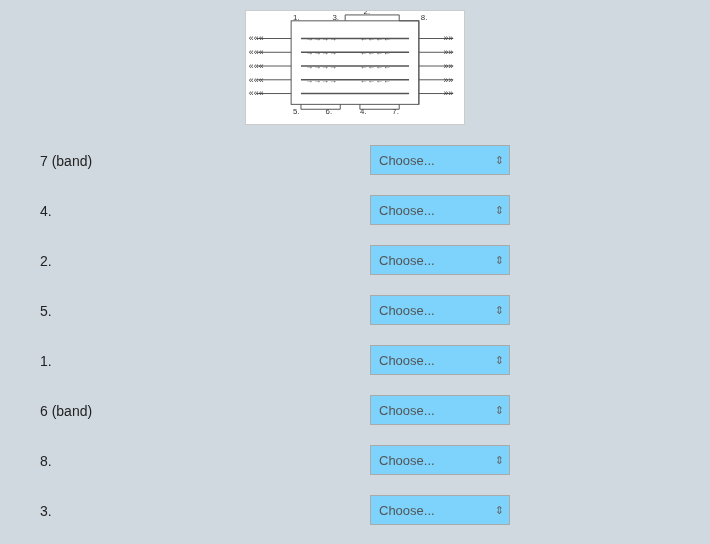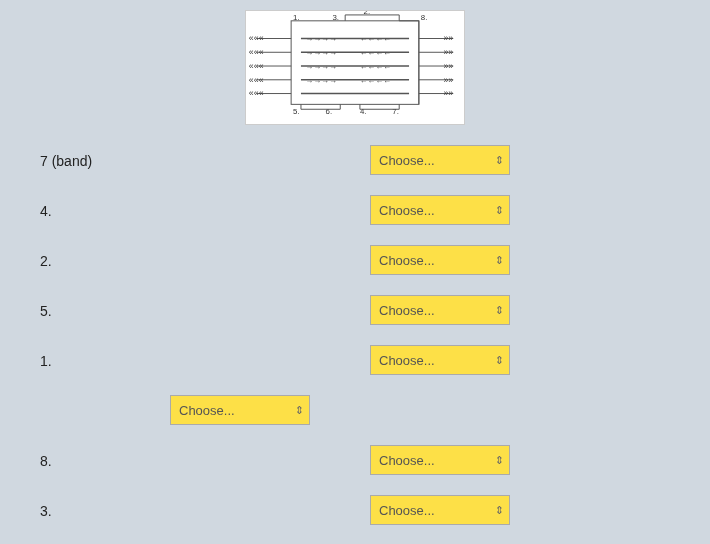--- a/index.html
+++ b/index.html
@@ -62,21 +62,21 @@
     .select-container {
       position: relative;
       display: inline-block;
       width: 140px;
     }
 
     .select-container select {
       width: 100%;
       height: 30px;
       border: 1px solid #aaa;
-      background: #fde047;
+      background: #7dd3fc;
       font-size: 13px;
       color: #555;
       padding: 0 8px;
       appearance: none;
       -webkit-appearance: none;
       cursor: pointer;
     }
 
     .select-container::after {
       content: '⇕';
@@ -186,20 +186,21 @@
     </div>
     <div class="question-row">
       <div class="question-label">5.</div>
       <div class="question-select-wrapper"><div class="select-container"><select><option value="">Choose...</option></select></div></div>
     </div>
     <div class="question-row">
       <div class="question-label">1.</div>
       <div class="question-select-wrapper"><div class="select-container"><select><option value="">Choose...</option></select></div></div>
     </div>
     <div class="question-row">
+      <div class="question-label">6 (band)</div>
       <div class="question-select-wrapper"><div class="select-container"><select><option value="">Choose...</option></select></div></div>
     </div>
     <div class="question-row">
       <div class="question-label">8.</div>
       <div class="question-select-wrapper"><div class="select-container"><select><option value="">Choose...</option></select></div></div>
     </div>
     <div class="question-row">
       <div class="question-label">3.</div>
       <div class="question-select-wrapper"><div class="select-container"><select><option value="">Choose...</option></select></div></div>
     </div>

